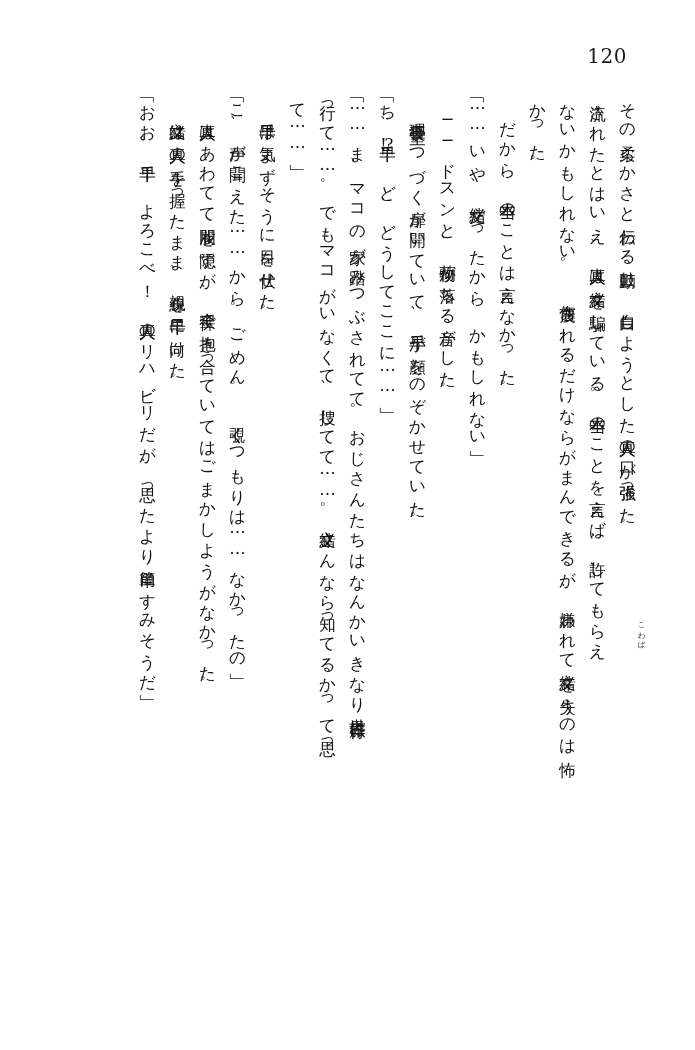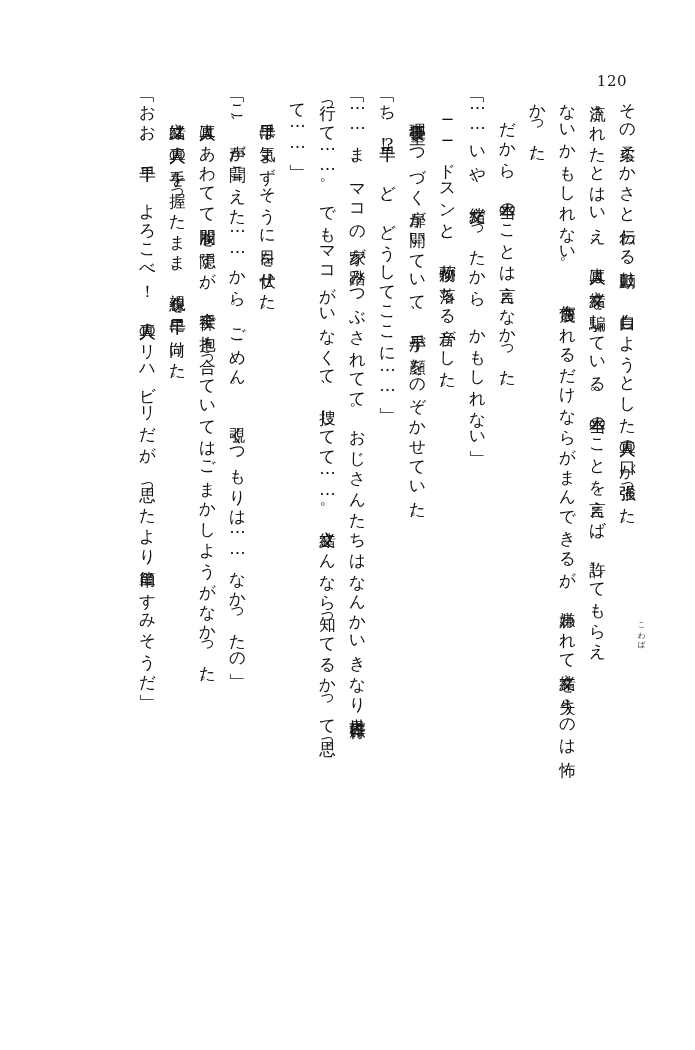--- a/index.html
+++ b/index.html
@@ -18,23 +18,23 @@
   #page {
     position: relative;
     width: 695px;
     height: 1050px;
     background: #ffffff;
   }
 
   
   #page-number {
     position: absolute;
-    top: 72px;
+    top: 44px;
     right: 68px;
-    font-size: 15px;
+    font-size: 20px;
     letter-spacing: 0.5px;
     color: #1a1a1a;
     font-family: "DejaVu Serif", "Liberation Serif", serif;
   }
 
   
   #text-block {
     position: absolute;
     top: 92px;
     right: 60px;

